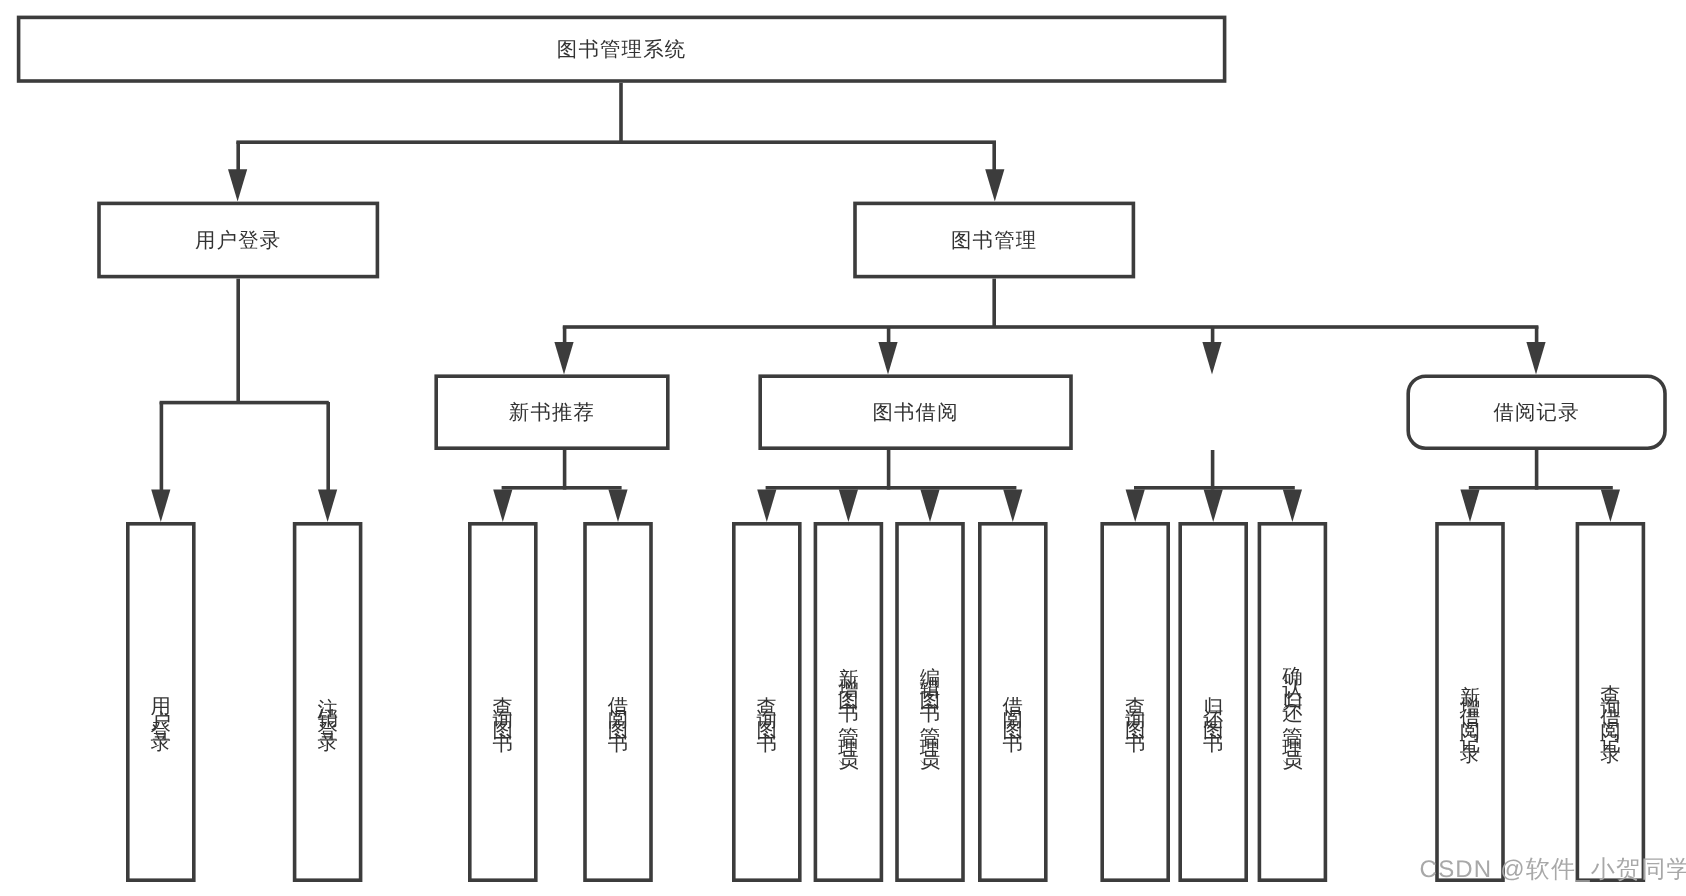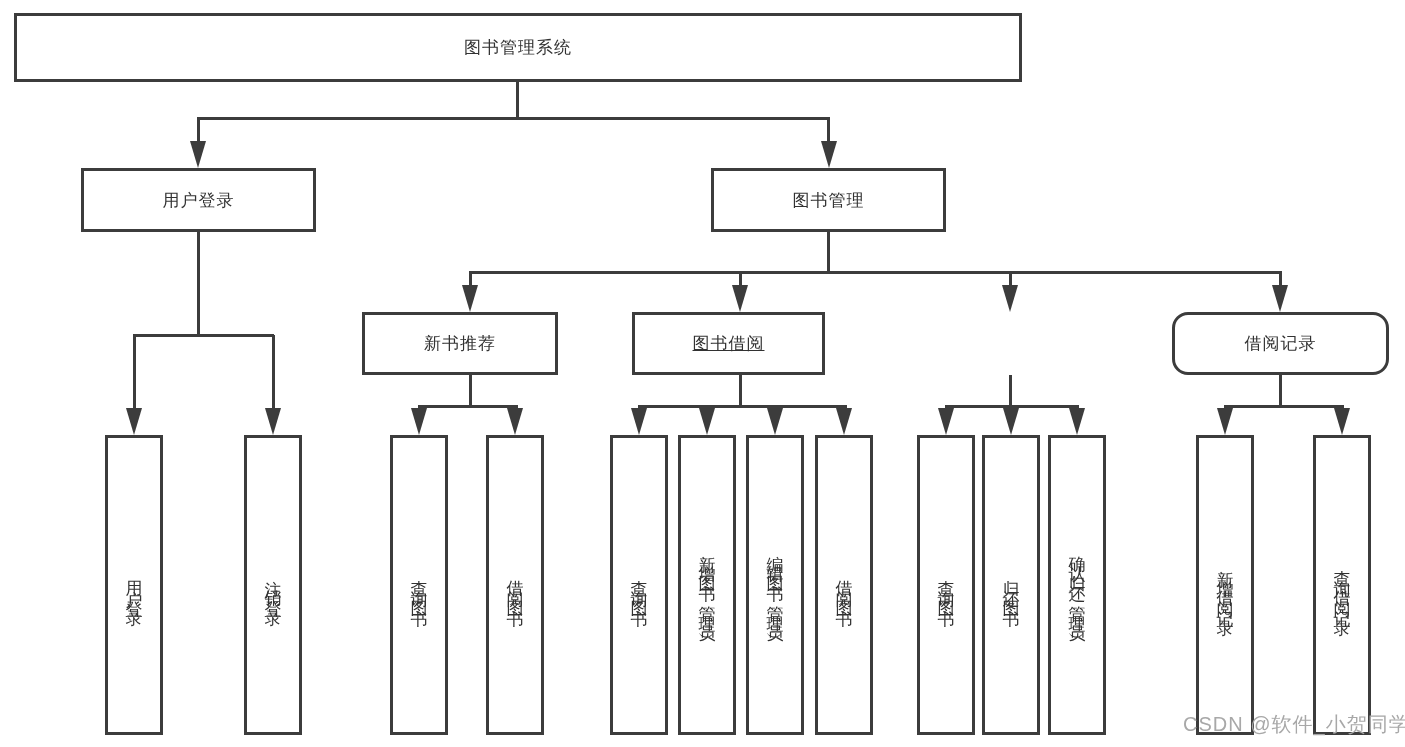--- a/index.html
+++ b/index.html
@@ -46,21 +46,21 @@
     letter-spacing:1px;
     z-index:3;
     white-space:nowrap;
   }
 </style>
 </head>
 <body>
 
 <div class="canvas">
 
-  <div class="node" style="left:14px;top:13px;width:1008px;height:69px;">图书管理系统</div>
+  <div class="node" style="left:14px;top:13px;width:1008px;height:56px;">图书管理系统</div>
 
   <div class="vline" style="left:516px;top:69px;height:49px;"></div>
   <div class="hline" style="left:197px;top:117px;width:633px;"></div>
   <div class="vline" style="left:197px;top:118px;height:30px;"></div>
   <div class="vline" style="left:827px;top:118px;height:30px;"></div>
   <div class="arrow" style="left:190px;top:141px;"></div>
   <div class="arrow" style="left:821px;top:141px;"></div>
 
   <div class="node" style="left:81px;top:168px;width:235px;height:64px;">用户登录</div>
   <div class="node" style="left:711px;top:168px;width:235px;height:64px;">图书管理</div>
@@ -77,21 +77,21 @@
   <div class="vline" style="left:469px;top:272px;height:18px;"></div>
   <div class="vline" style="left:739px;top:272px;height:18px;"></div>
   <div class="vline" style="left:1009px;top:272px;height:18px;"></div>
   <div class="vline" style="left:1279px;top:272px;height:18px;"></div>
   <div class="arrow" style="left:462px;top:285px;"></div>
   <div class="arrow" style="left:732px;top:285px;"></div>
   <div class="arrow" style="left:1002px;top:285px;"></div>
   <div class="arrow" style="left:1272px;top:285px;"></div>
 
   <div class="node" style="left:362px;top:312px;width:196px;height:63px;">新书推荐</div>
-  <div class="node" style="left:632px;top:312px;width:193px;height:63px;text-decoration:underline;">图书借阅</div>
+  <div class="node" style="left:632px;top:312px;width:262px;height:63px;">图书借阅</div>
   <div class="node" style="left:1172px;top:312px;width:217px;height:63px;border-radius:16px;">借阅记录</div>
 
   <div class="vline" style="left:469px;top:375px;height:33px;"></div>
   <div class="hline" style="left:418px;top:405px;width:100px;"></div>
   <div class="arrow" style="left:411px;top:408px;"></div>
   <div class="arrow" style="left:507px;top:408px;"></div>
 
   <div class="vline" style="left:739px;top:375px;height:33px;"></div>
   <div class="hline" style="left:638px;top:405px;width:209px;"></div>
   <div class="arrow" style="left:631px;top:408px;"></div>

